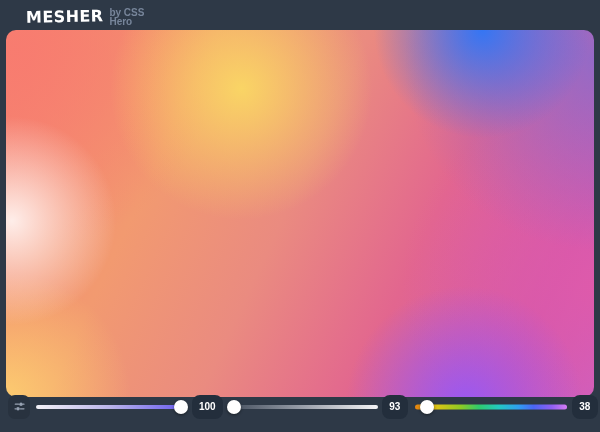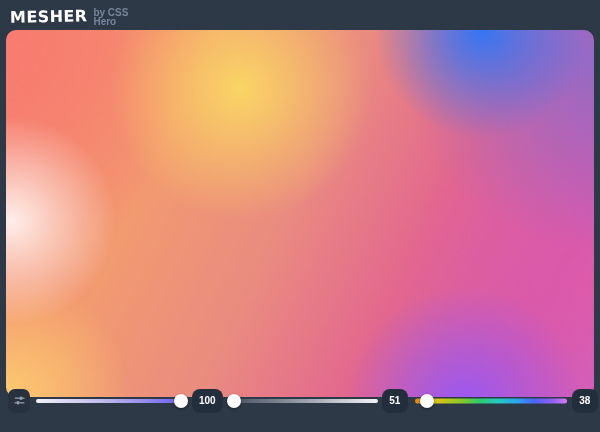--- a/index.html
+++ b/index.html
@@ -5,21 +5,21 @@
   html,body{margin:0;padding:0;}
   body{
     width:600px;height:432px;
     background:#2e3947;
     font-family:"Liberation Sans",sans-serif;
     position:relative;
     overflow:hidden;
   }
   
   .header{
-    position:absolute;top:0;left:0;right:0;height:30px;
+    position:absolute;top:0;left:16px;right:0;height:30px;
     display:flex;align-items:center;padding:16px 10px;box-sizing:border-box;
   }
   .logo-wrap{display:flex;align-items:center;cursor:pointer;}
   .logo{
     color:#ffffff;font-family:"DejaVu Sans",sans-serif;
     font-weight:800;font-size:16px;letter-spacing:.4px;
     transform:rotate(-1deg);
   }
   .byline{
     display:flex;flex-direction:column;margin-left:6px;margin-top:1px;
@@ -29,21 +29,21 @@
     position:absolute;left:335px;top:50%;transform:translateY(-50%);
     color:#8b99ad;font-size:10px;font-weight:700;letter-spacing:.2px;
   }
   
   .canvas{
     position:absolute;left:6px;right:6px;top:30px;height:367px;
     border-radius:10px;
   }
   
   .footer{
-    position:absolute;left:0;right:0;bottom:14px;height:35px;
+    position:absolute;left:0;right:0;bottom:8px;height:35px;
     display:flex;align-items:center;padding:0 8px;box-sizing:border-box;
   }
   .icon-btn{
     width:22px;height:24px;flex:0 0 auto;border:none;outline:none;
     background:#28323f;border-radius:7px;cursor:pointer;
     display:flex;align-items:center;justify-content:center;
     padding:0;margin-right:6px;
   }
   .icon-btn svg{display:block;}
   .slider{position:relative;height:24px;flex:0 0 auto;cursor:pointer;}
@@ -100,20 +100,20 @@
   <div class="slider slider-1">
     <div class="track" style="background: linear-gradient(90deg, rgb(242, 241, 247) 0%, rgb(185, 180, 234) 50%, rgb(106, 93, 240) 100%);"></div>
     <div class="thumb" style="left: 98%;"></div>
   </div>
   <div class="badge">100</div>
 
   <div class="slider slider-2">
     <div class="track" style="background: linear-gradient(90deg, rgb(69, 79, 94) 0%, rgb(154, 160, 171) 50%, rgb(244, 244, 246) 100%);"></div>
     <div class="thumb" style="left: 3%;"></div>
   </div>
-  <div class="badge">51</div>
+  <div class="badge">93</div>
 
   <div class="slider slider-3">
     <div class="track" style="background: linear-gradient(90deg, rgb(232, 131, 14) 0%, rgb(217, 197, 21) 15%, rgb(142, 201, 35) 30%, rgb(47, 201, 108) 42%, rgb(35, 201, 192) 55%, rgb(47, 159, 240) 68%, rgb(74, 102, 245) 78%, rgb(143, 95, 242) 90%, rgb(214, 124, 242) 100%);"></div>
     <div class="thumb" style="left: 8%;"></div>
   </div>
   <div class="badge">38</div>
 </div>
 
 </body></html>

